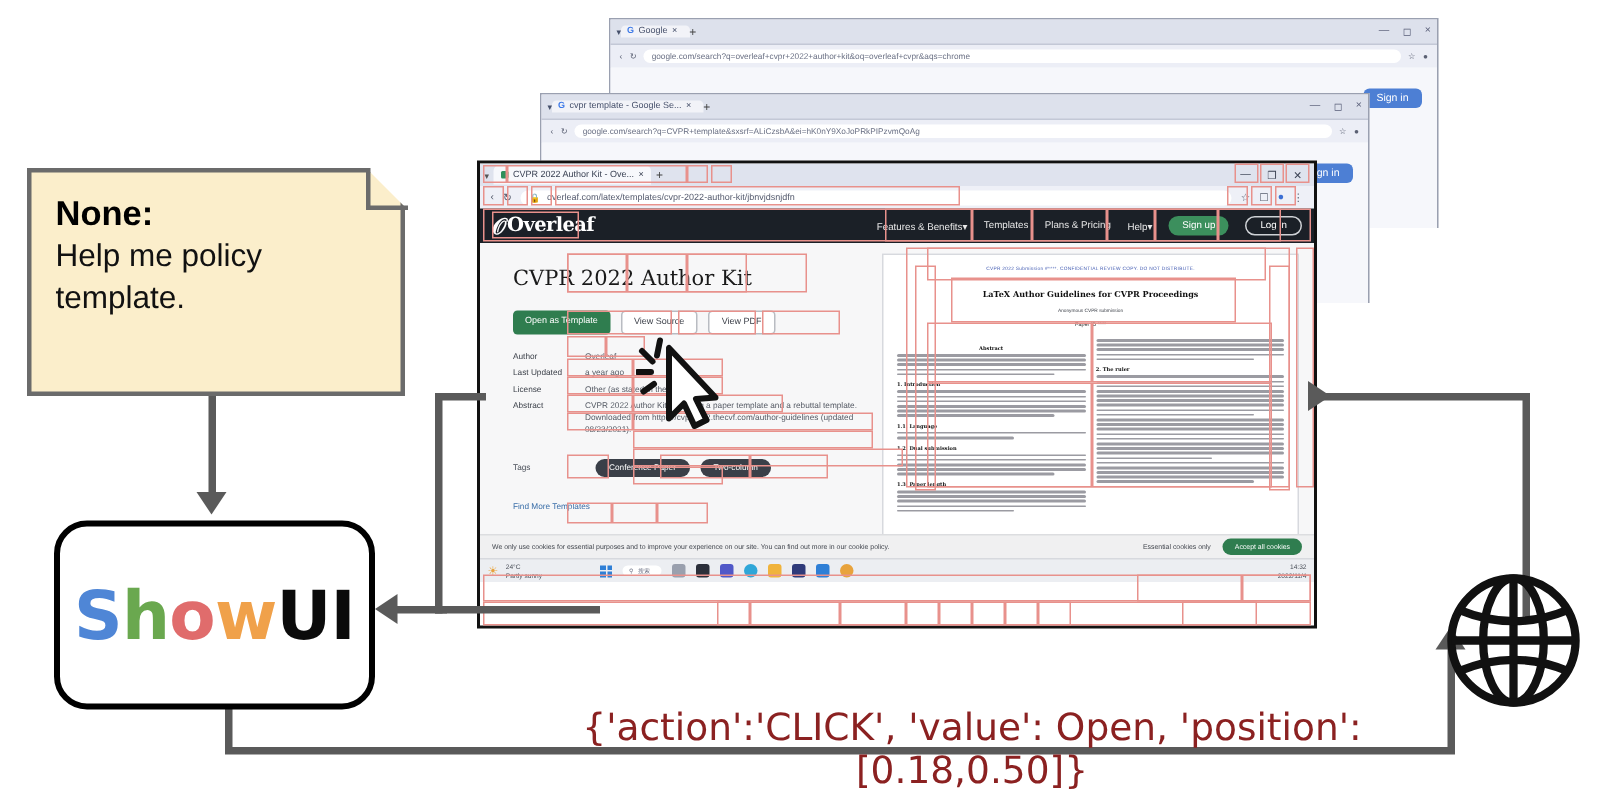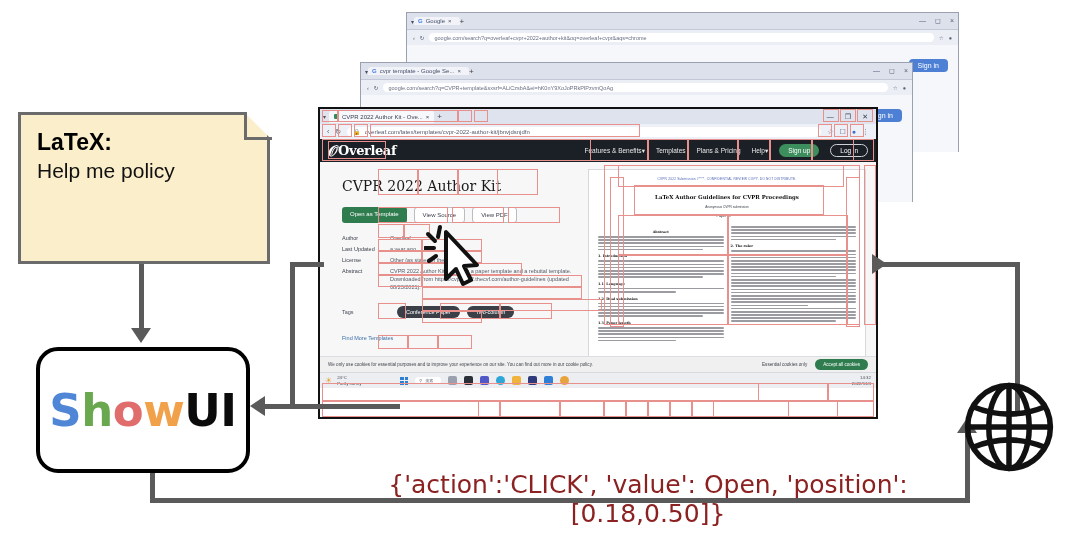--- a/index.html
+++ b/index.html
@@ -509,22 +509,23 @@
     <line x1="16" y1="5" x2="14" y2="15"></line>
     <line x1="4" y1="12" x2="11" y2="19"></line>
     <line x1="1" y1="26" x2="10" y2="26"></line>
     <line x1="5" y1="39" x2="12" y2="34"></line>
   </g>
   <path d="M22 10 L22 57 L32 47 L39 62 L47 58 L40 44 L53 43 Z" fill="#fff" stroke="#111" stroke-width="4" stroke-linejoin="round"></path>
 </svg>
 
 <div class="abs" id="task-note">
   <div class="inner">
-    <div class="task-title">LaTeX:</div>
+    <div class="task-title">None:</div>
     <div class="task-body">Help me policy</div>
+    <div class="task-body">template.</div>
   </div>
 </div>
 <div class="abs" id="task-fold"></div>
 
 <div class="abs line" id="a1-v"></div>
 <div class="abs" id="a1-head"></div>
 
 <div class="abs line" id="a3-up"></div>
 <div class="abs line" id="a3-top"></div>
 <div class="abs line" id="a3-bot"></div>

